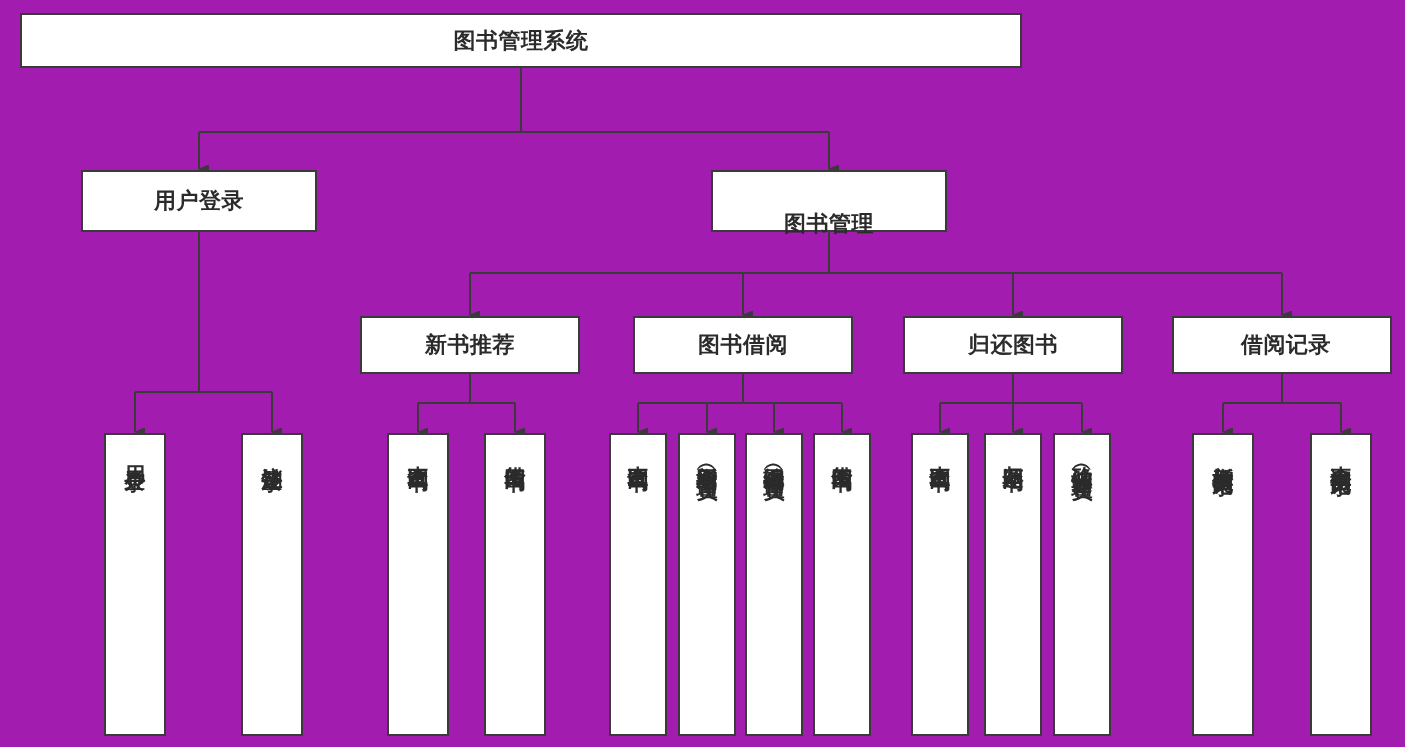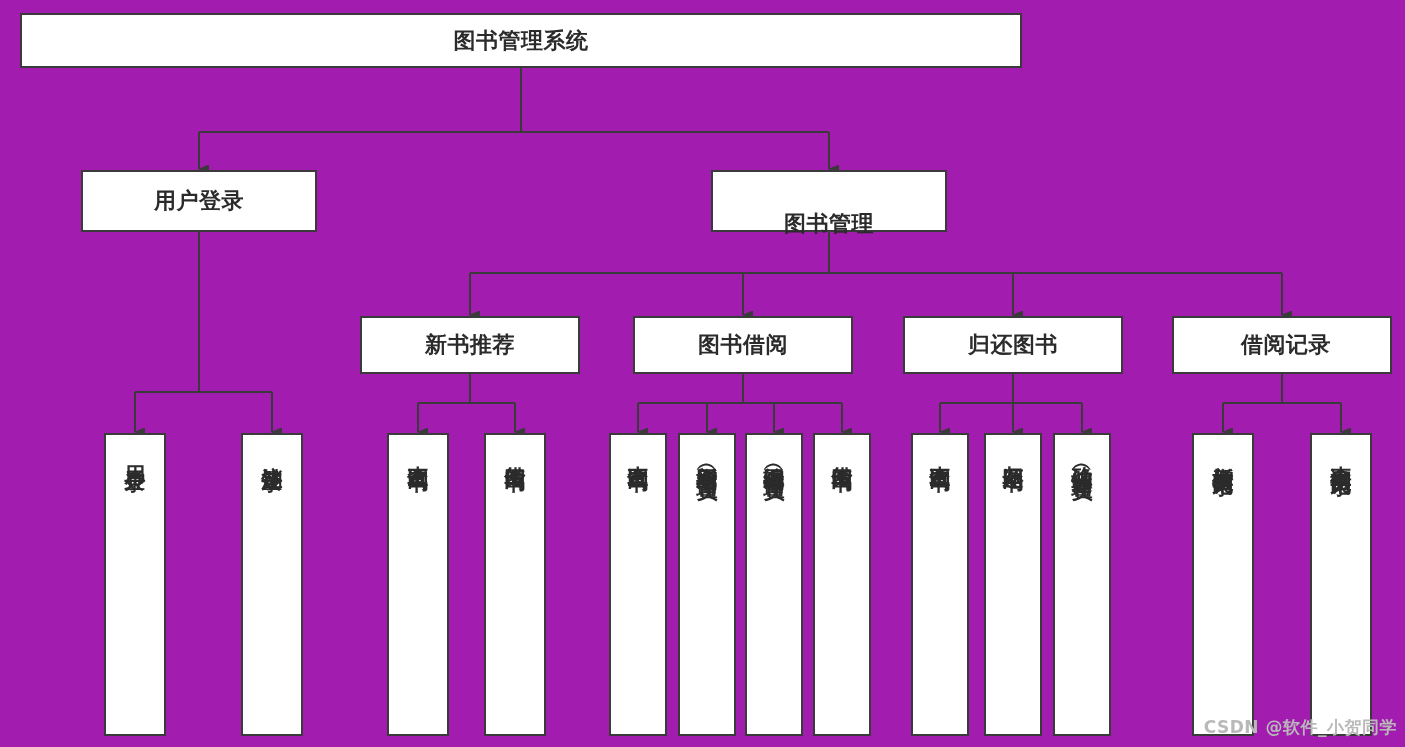--- a/index.html
+++ b/index.html
@@ -170,14 +170,13 @@
         <span class="node-label" style="color: rgb(43, 43, 43);">确认归还（管理员）</span>
       </div>
       <div class="node-box vertical" style="left: 1192px; top: 433px; width: 62px; height: 303px; border-color: rgb(58, 58, 58); background: rgb(255, 255, 255);">
         <span class="node-label" style="color: rgb(43, 43, 43);">新增借阅记录</span>
       </div>
       <div class="node-box vertical" style="left: 1310px; top: 433px; width: 62px; height: 303px; border-color: rgb(58, 58, 58); background: rgb(255, 255, 255);">
         <span class="node-label" style="color: rgb(43, 43, 43);">查询借阅记录</span>
       </div>
     </div>
 
-  <div id="watermark">CSDN @软件_小贺同学</div>
 </div>
 
 </body></html>

